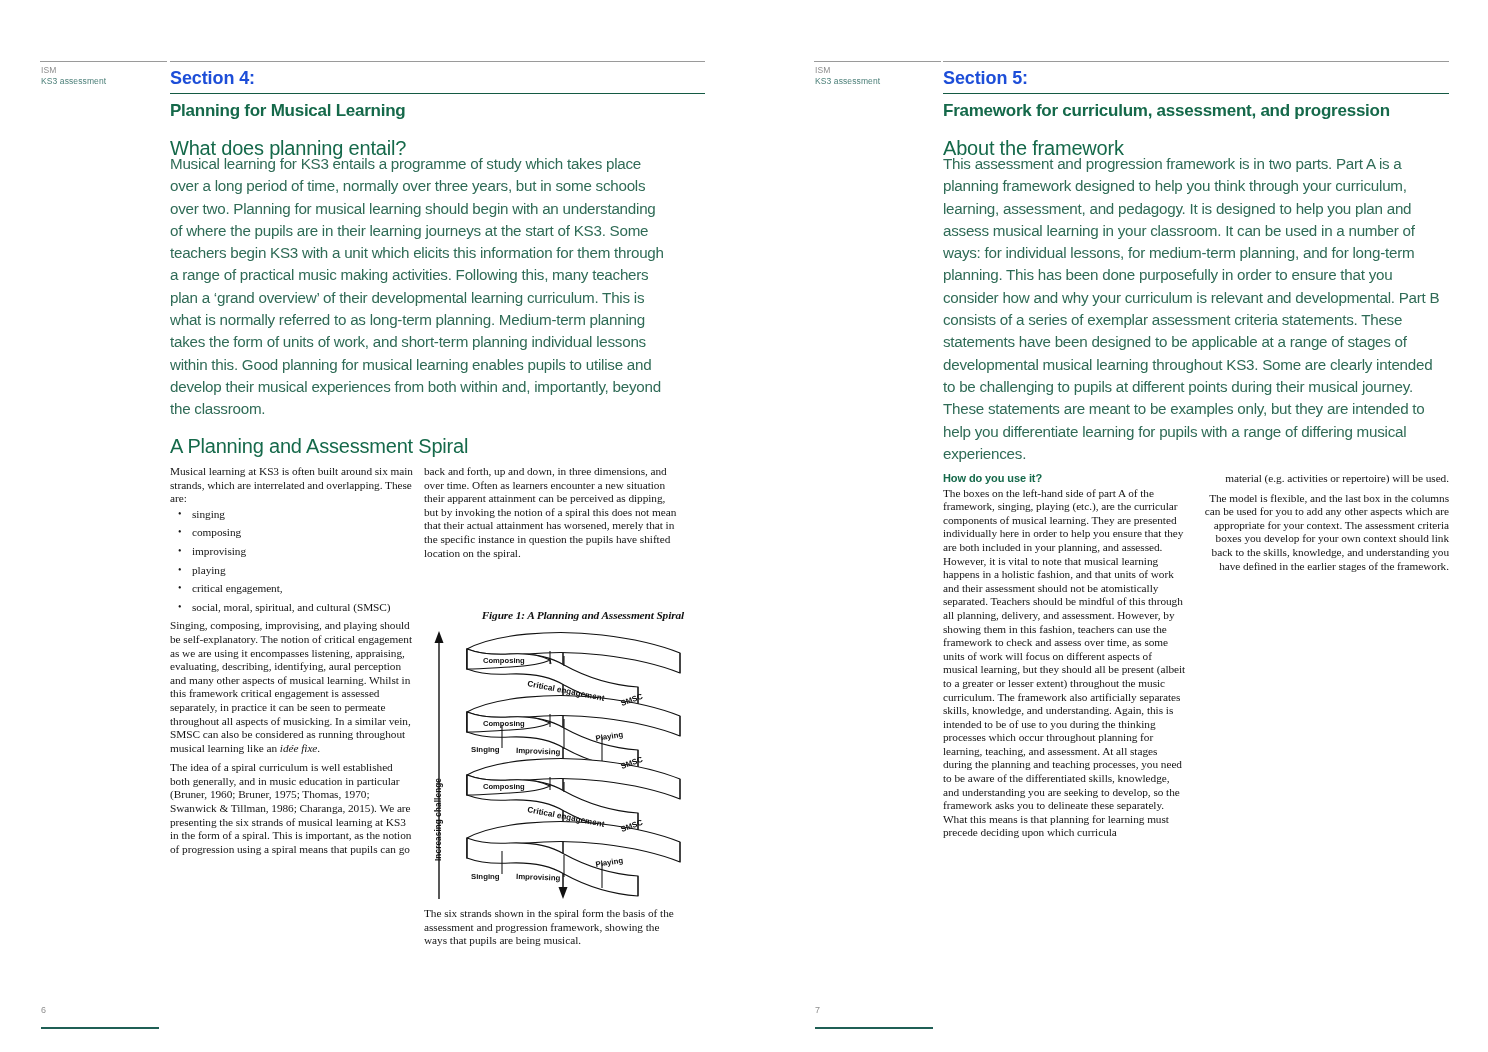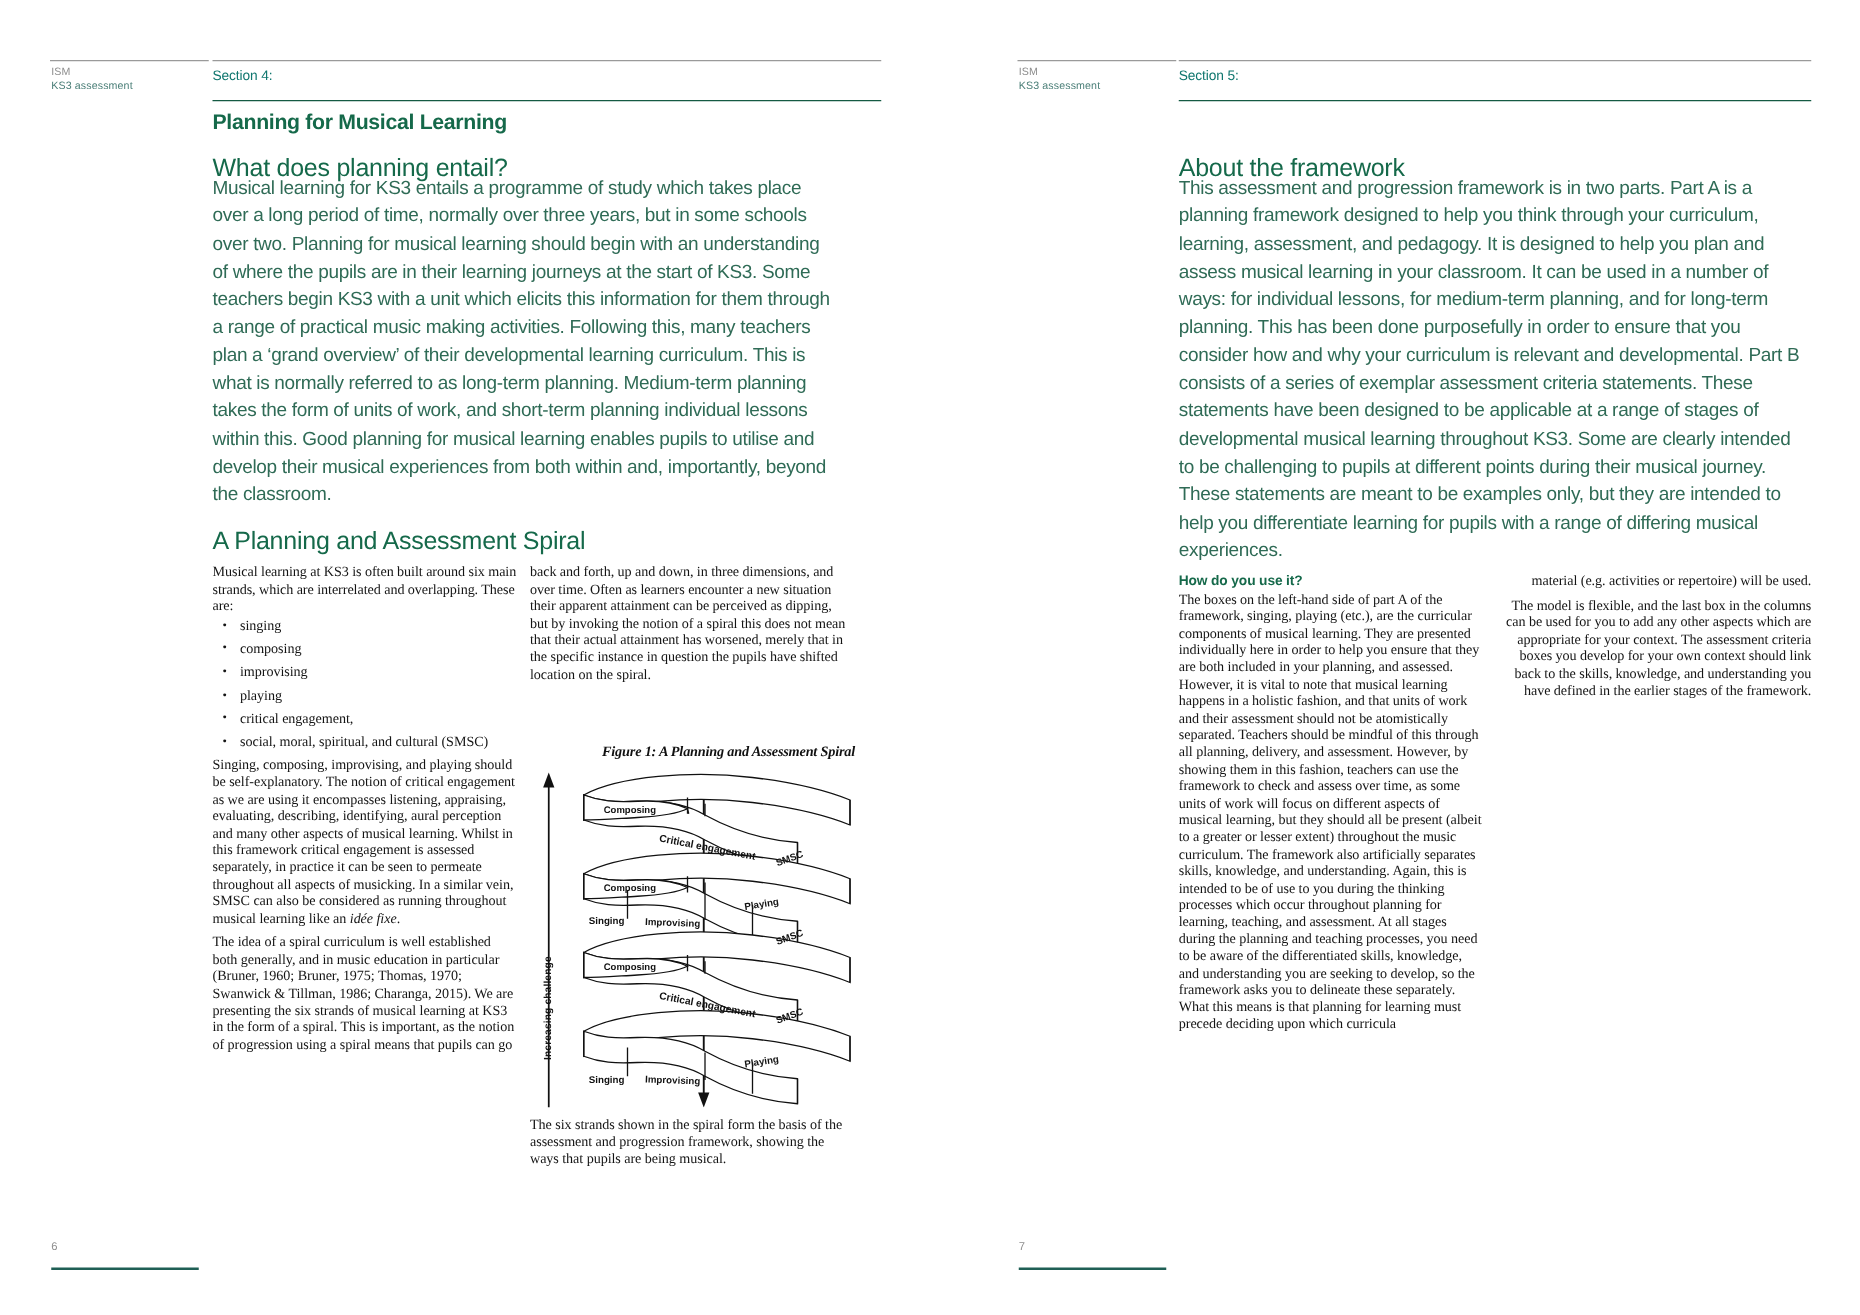--- a/index.html
+++ b/index.html
@@ -12,21 +12,21 @@
   }
   .spread {
     position: relative;
     width: 1488px;
     height: 1052px;
     background: #ffffff;
     overflow: hidden;
   }
   .page {
     position: absolute;
-    top: 4px;
+    top: 17px;
     height: 752px;
     width: 744px;
     background: #ffffff;
   }
   .page-left  { left: 0; }
   .page-right { left: 744px; }
 
   
   .rh-rule {
     position: absolute;
@@ -36,23 +36,23 @@
   .rh-brand {
     position: absolute;
     font-size: 8.5px;
     line-height: 11px;
     color: #8d8d8d;
     letter-spacing: .1px;
   }
   .rh-brand .b2 { color: #4b7f78; text-align: center; }
   .section-label {
     position: absolute;
-    font-size: 11px;
-    font-weight: normal;
-    color: #0f766e;
+    font-size: 18px;
+    font-weight: bold;
+    color: #1d4ed8;
     letter-spacing: -.1px;
   }
   .sec-rule {
     position: absolute;
     height: 1.4px;
     background: #145a43;
   }
 
   
   h1.doc-title {
@@ -303,20 +303,21 @@
     <div class="rh-rule" style="left:70px; top:44px; width:127px;"></div>
     <div class="rh-brand" style="left:71px; top:48px;">
       <div>ISM</div>
       <div class="b2">KS3 assessment</div>
     </div>
 
     <div class="rh-rule" style="left:199px; top:44px; width:506px;"></div>
     <div class="section-label" style="left:199px; top:51px;text-align:center;">Section 5:</div>
     <div class="sec-rule" style="left:199px; top:76px; width:506px;"></div>
 
+    <h1 class="doc-title" style="left:199px; top:84px;">Framework for curriculum, assessment, and progression</h1>
     <h2 class="sub-head" style="left:199px; top:120px;">About the framework</h2>
 
     <div class="intro" style="left:199px; top:136px; width:505px;">
       <p>This assessment and progression framework is in two parts. Part A is a planning framework designed to help you think through your curriculum, learning, assessment, and pedagogy. It is designed to help you plan and assess musical learning in your classroom. It can be used in a number of ways: for individual lessons, for medium-term planning, and for long-term planning. This has been done purposefully in order to ensure that you consider how and why your curriculum is relevant and developmental. Part B consists of a series of exemplar assessment criteria statements. These statements have been designed to be applicable at a range of stages of developmental musical learning throughout KS3. Some are clearly intended to be challenging to pupils at different points during their musical journey. These statements are meant to be examples only, but they are intended to help you differentiate learning for pupils with a range of differing musical experiences.</p>
     </div>
 
     <div class="colbody" style="left:199px; top:455px; width:243px;">
       <h3 class="small-head">How do you use it?</h3>
       <p class="tight">The boxes on the left-hand side of part A of the framework, singing, playing (etc.), are the curricular components of musical learning. They are presented individually here in order to help you ensure that they are both included in your planning, and assessed. However, it is vital to note that musical learning happens in a holistic fashion, and that units of work and their assessment should not be atomistically separated. Teachers should be mindful of this through all planning, delivery, and assessment. However, by showing them in this fashion, teachers can use the framework to check and assess over time, as some units of work will focus on different aspects of musical learning, but they should all be present (albeit to a greater or lesser extent) throughout the music curriculum. The framework also artificially separates skills, knowledge, and understanding. Again, this is intended to be of use to you during the thinking processes which occur throughout planning for learning, teaching, and assessment. At all stages during the planning and teaching processes, you need to be aware of the differentiated skills, knowledge, and understanding you are seeking to develop, so the framework asks you to delineate these separately. What this means is that planning for learning must precede deciding upon which curricula</p>
     </div>

